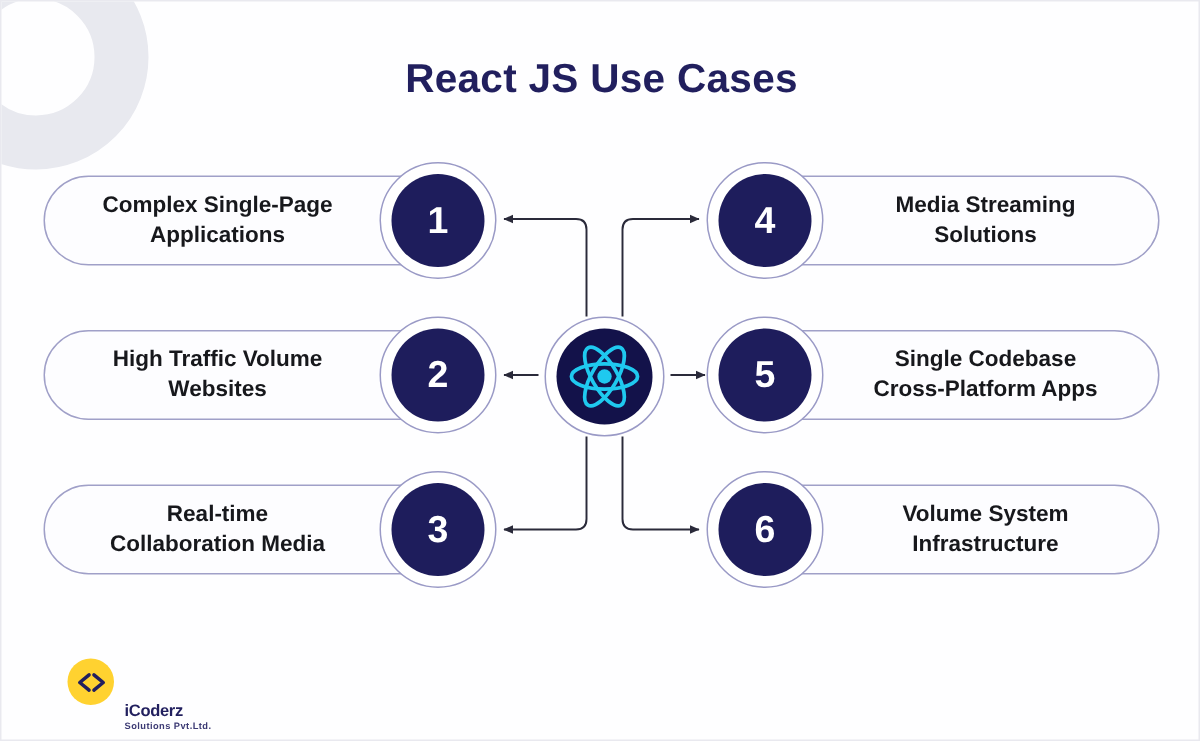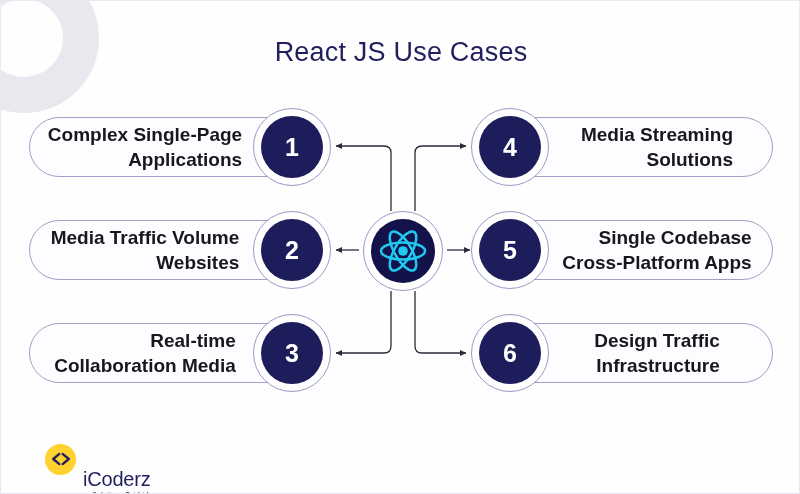--- a/index.html
+++ b/index.html
@@ -33,21 +33,21 @@
   }
 
   
   .title {
     position: absolute;
     left: 0;
     top: 36px;
     width: 800px;
     text-align: center;
     font-size: 27px;
-    font-weight: normal;
+    font-weight: bold;
     letter-spacing: 0.2px;
     color: #211f5e;
   }
 
   
   .row {
     position: absolute;
     height: 78px;
   }
   .row-left  { left: 28px; width: 300px; }
@@ -63,25 +63,25 @@
     border-radius: 32px;
     background: #fdfdff;
     display: flex;
     align-items: center;
     justify-content: center;
   }
   .row-left .pill  { left: 0px; padding-right: 44px; }
   .row-right .pill { right: 0px; padding-left: 44px; }
 
   .pill-label {
-    font-size: 19px;
+    font-size: 15px;
     font-weight: bold;
     color: #17181c;
     line-height: 1.33;
-    text-align: right;
+    text-align: center;
     white-space: pre-line;
   }
 
   
   .num-badge {
     position: absolute;
     top: 0px;
     width: 78px;
     height: 78px;
     border-radius: 50%;
@@ -161,22 +161,22 @@
     width: 31px;
     height: 31px;
     border-radius: 50%;
     background: #ffd230;
     display: flex;
     align-items: center;
     justify-content: center;
   }
   .logo-text { line-height: 1; }
   .logo-name {
-    font-size: 20px;
-    font-weight: normal;
+    font-size: 11px;
+    font-weight: bold;
     color: #211f5e;
     letter-spacing: -0.2px;
     margin-top: 48px;
   }
   .logo-sub {
     font-size: 6.2px;
     font-weight: bold;
     color: #3c3a74;
     letter-spacing: 0.3px;
     text-align: right;
@@ -219,21 +219,21 @@
     </div>
     <div class="num-badge">
       <div class="num-inner">
         <span class="num-text">1</span>
       </div>
     </div>
   </div>
 
   <div class="row row-left" style="top:210px">
     <div class="pill">
-      <span class="pill-label">Media Traffic Volume
+      <span class="pill-label">High Traffic Volume
 Websites</span>
     </div>
     <div class="num-badge">
       <div class="num-inner">
         <span class="num-text">2</span>
       </div>
     </div>
   </div>
 
   <div class="row row-left" style="top:313px">
@@ -267,21 +267,21 @@
     </div>
     <div class="num-badge">
       <div class="num-inner">
         <span class="num-text">5</span>
       </div>
     </div>
   </div>
 
   <div class="row row-right" style="top:313px">
     <div class="pill">
-      <span class="pill-label">Design Traffic
+      <span class="pill-label">Volume System
 Infrastructure</span>
     </div>
     <div class="num-badge">
       <div class="num-inner">
         <span class="num-text">6</span>
       </div>
     </div>
   </div>
 
   <div class="hub">

